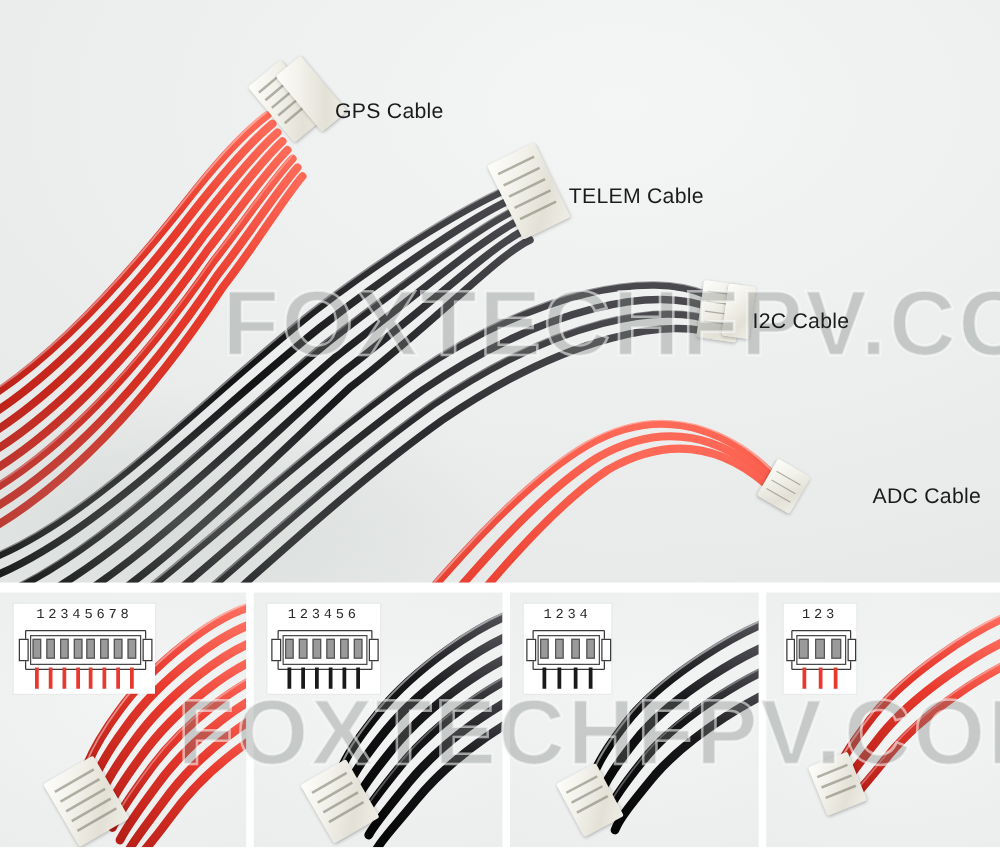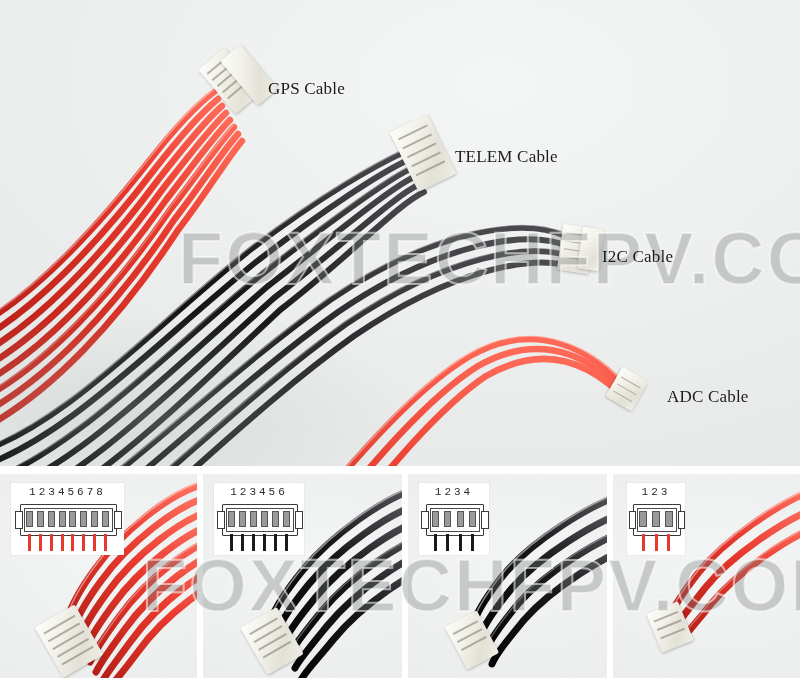--- a/index.html
+++ b/index.html
@@ -31,21 +31,21 @@
     box-shadow:0 1px 3px rgba(0,0,0,.28);
   }
   .conn-slots{position:absolute;inset:0;}
   .conn-slots i{
     position:absolute;display:block;background:rgba(120,118,104,.55);
   }
 
   
   .label{
     position:absolute;color:#1b1b1b;font-size:17px;letter-spacing:.2px;
-    font-family:Liberation Serif, serif;white-space:nowrap;
+    font-family:Liberation Sans, sans-serif;white-space:nowrap;
   }
 
   
   .wm{
     position:absolute;white-space:nowrap;font-weight:bold;
     font-family:"Liberation Sans", sans-serif;
     color:rgba(255,255,255,0);
     -webkit-text-stroke:2px rgba(255,255,255,.55);
     text-shadow:0 0 1px rgba(120,125,122,.35);
     letter-spacing:2px;pointer-events:none;user-select:none;
@@ -185,21 +185,21 @@
         <i style="left:4px;top:17px;width:22px;height:1.4px;"></i>
         <i style="left:4px;top:25px;width:22px;height:1.4px;"></i>
       </div>
     </div>
 
     <div class="wm wm-top">FOXTECHFPV.COM</div>
 
     <div class="label" style="left:268px;top:79px;">GPS Cable</div>
     <div class="label" style="left:455px;top:147px;">TELEM Cable</div>
     <div class="label" style="left:602px;top:247px;">I2C Cable</div>
-    <div class="label" style="left:667px;top:387px;">ADC Cable</div>
+    <div class="label" style="left:698px;top:387px;">ADC Cable</div>
   </div>
 
   <div class="strip">
 
     <div class="panel p1">
       <svg style="position:absolute;left:0;top:0;width:197px;height:204px;">
         <defs>
           <linearGradient id="r1" x1="0" y1="0" x2="0" y2="1">
             <stop offset="0%" stop-color="#ff7060"></stop>
               <stop offset="40%" stop-color="#e8392e"></stop>

